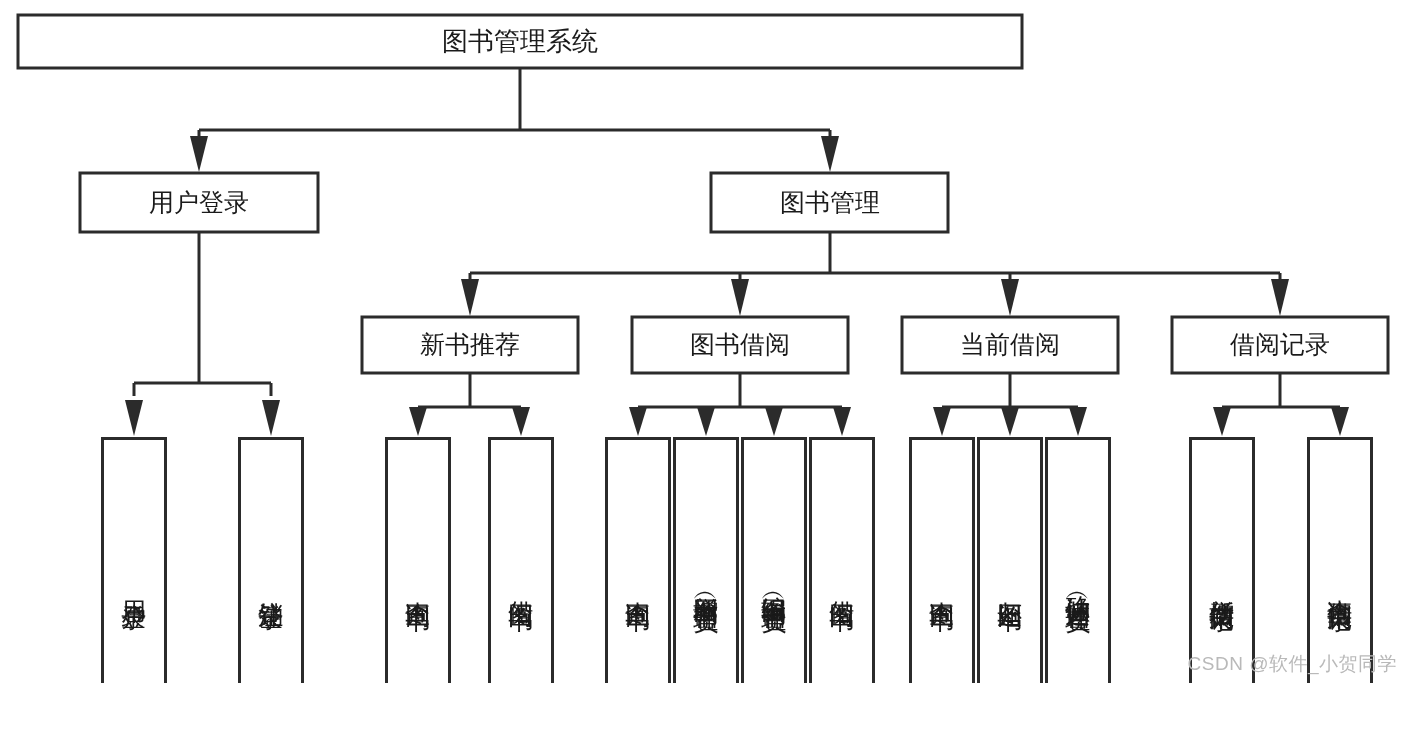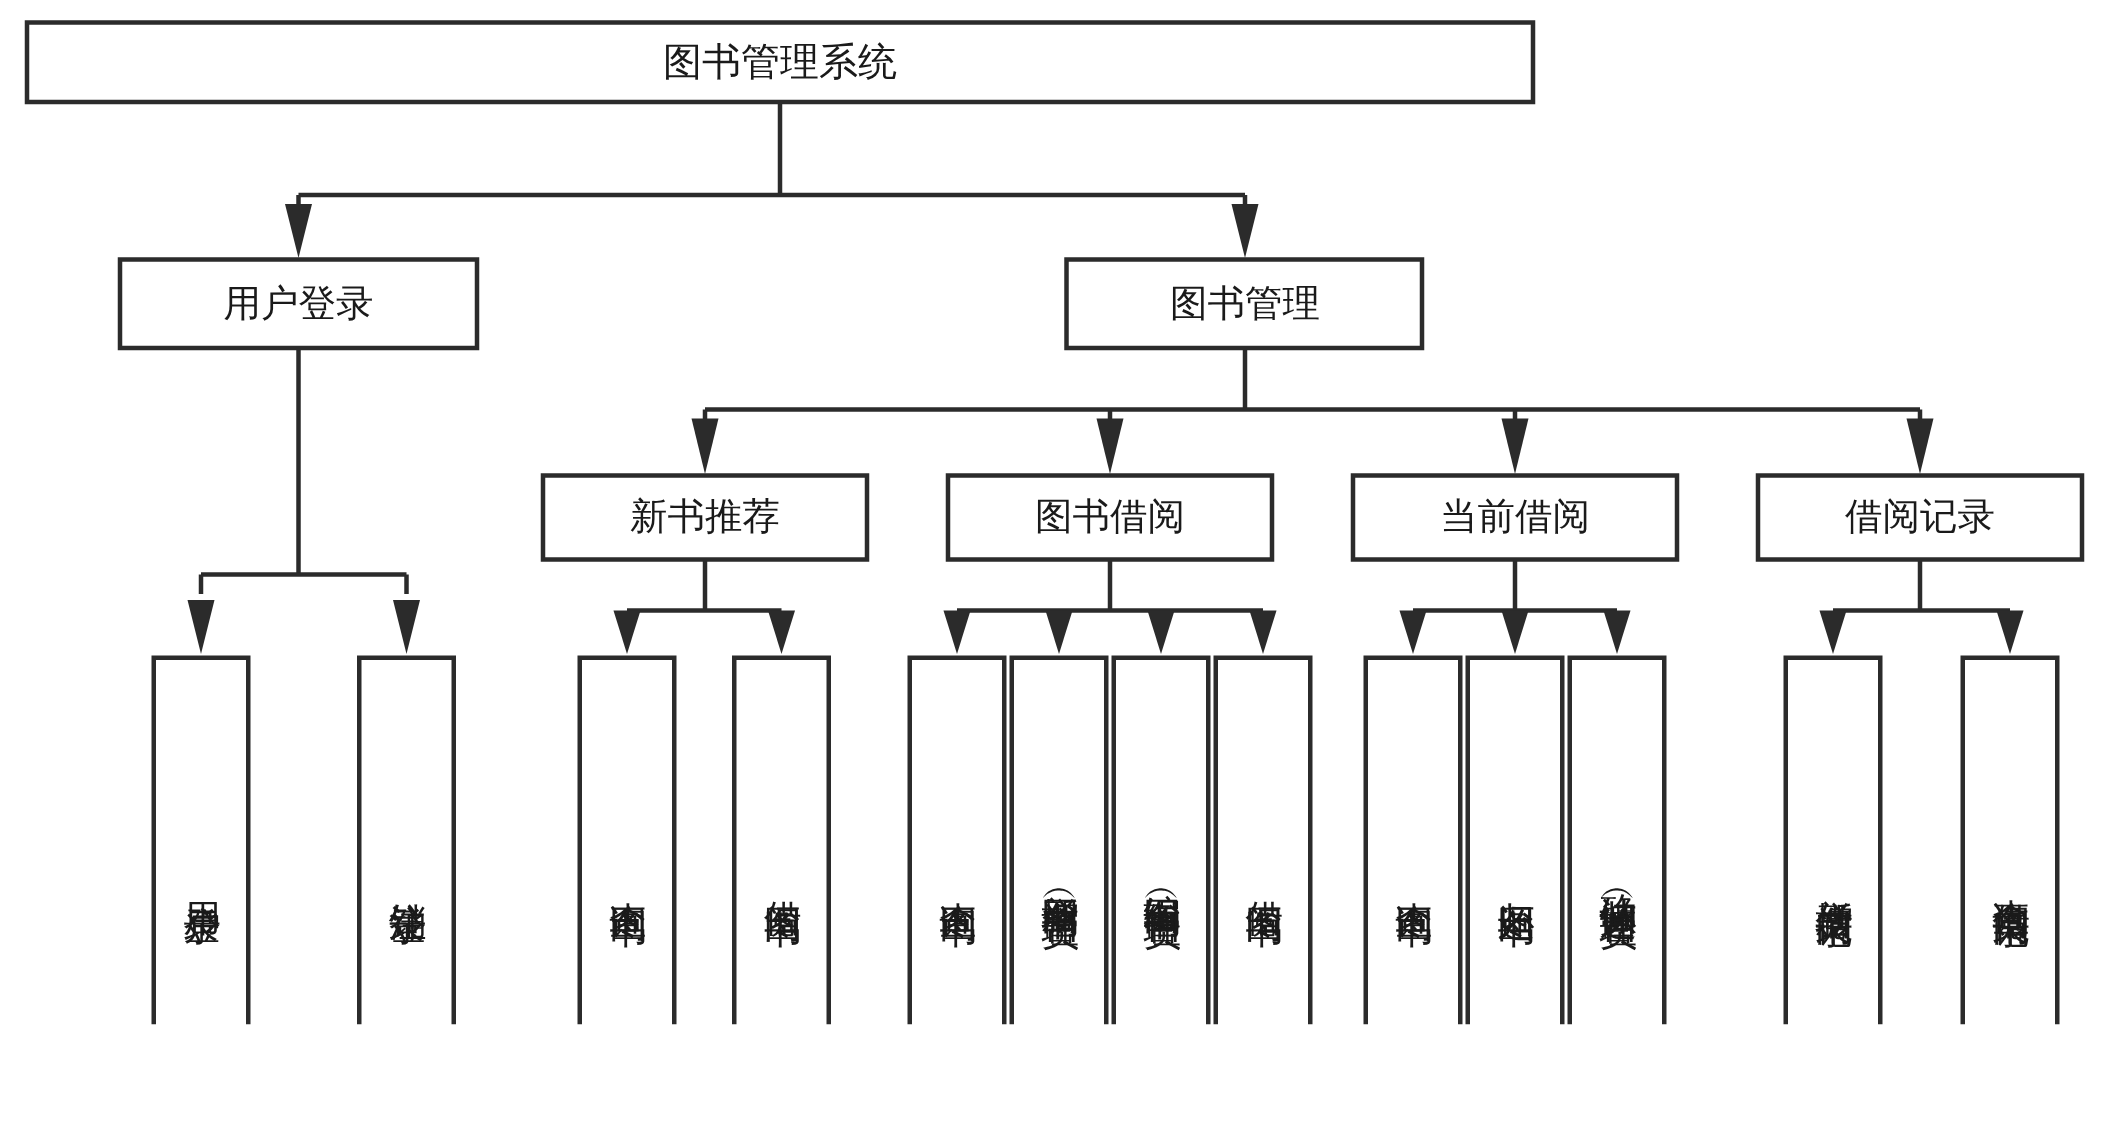--- a/index.html
+++ b/index.html
@@ -233,14 +233,15 @@
   </div>
 
   <div class="vert-wrap" style="left:1189px; top:437px; width:66px; height:296px;">
     <span class="vert-text">新增借阅记录</span>
   </div>
 
   <div class="vert-wrap" style="left:1307px; top:437px; width:66px; height:296px;">
     <span class="vert-text">查询借阅记录</span>
   </div>
 
+  <div class="watermark">CSDN @软件_小贺同学</div>
 
 </div>
 
 </body></html>

